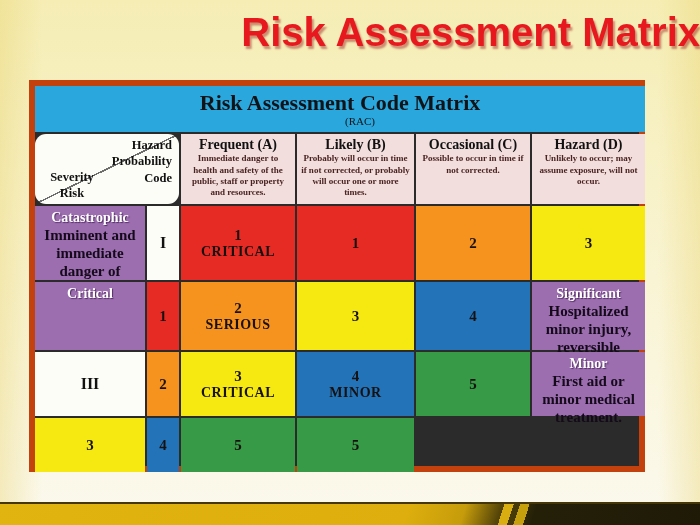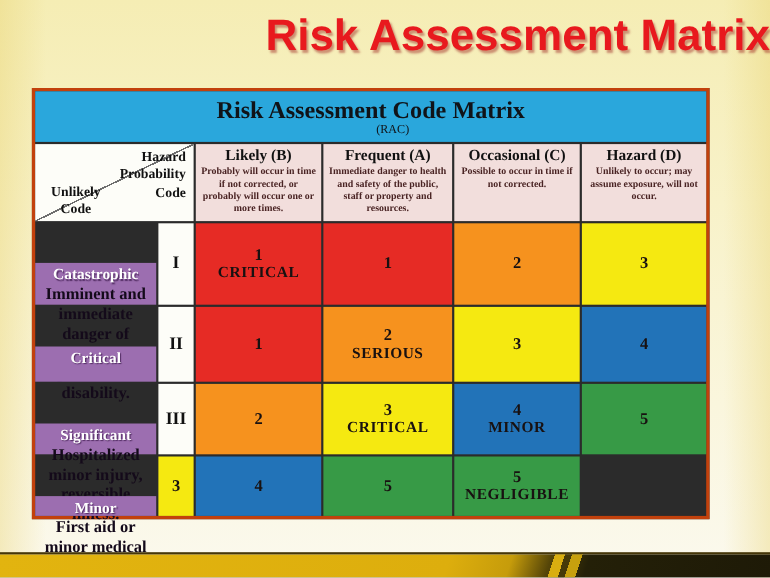--- a/index.html
+++ b/index.html
@@ -13,49 +13,50 @@
   .title{
     position:absolute;top:10px;left:0;width:700px;margin:0;
     text-align:right;
     font-family:"Liberation Sans", sans-serif;
     font-weight:bold;font-size:40px;letter-spacing:0px;
     color:var(--c-title_red);
     text-shadow:2px 3px 2px rgba(150,25,25,.45);
   }
   .matrix{
     position:absolute;left:29px;top:80px;width:616px;height:392px;
-    box-sizing:border-box;border:3px solid #c2410c;
+    box-sizing:border-box;border:6px solid #c2410c;
     background:#2b2b2b;
     display:grid;
     grid-template-columns:110px 32px 114px 117px 114px 113px;
     grid-template-rows:46px 70px 74px 68px 64px 54px;
     gap:2px;
   }
   .banner{
     grid-column:1/-1;background:var(--c-cyan);
     display:flex;flex-direction:column;align-items:center;justify-content:center;
     color:#101318;
   }
   .banner-title{font-weight:bold;font-size:22px;line-height:1.05;}
   .banner-sub{font-weight:normal;font-size:11px;margin-left:40px;}
   .corner{
     grid-column:1/3;position:relative;background:#fdfdf8;
     background-image:linear-gradient(to bottom right, transparent 49.4%, #6e6e6e 49.4%, #6e6e6e 50.6%, transparent 50.6%);
+    border-radius:11px;
   }
   .corner-tr{position:absolute;top:3px;right:7px;width:86px;text-align:right;
     font-weight:bold;font-size:12.5px;line-height:1.3;color:#111;}
   .corner-bl{position:absolute;bottom:3px;left:7px;width:60px;text-align:center;
     font-weight:bold;font-size:12.5px;line-height:1.3;color:#111;}
   .phead{
     background:var(--c-pink);text-align:center;padding:3px 4px;box-sizing:border-box;color:#111;
   }
   .phead-title{font-weight:bold;font-size:14px;line-height:1.1;}
   .phead-desc{font-weight:bold;font-size:9px;line-height:1.25;color:#4a2424;margin-top:1px;}
   .shead{
-    background:var(--c-purple);text-align:center;padding:4px 6px;box-sizing:border-box;margin-top:36px;
+    background:var(--c-purple);text-align:center;padding:4px 6px;box-sizing:border-box;
   }
   .shead-title{font-weight:bold;font-size:14px;line-height:1.1;color:#fff;
     text-shadow:1px 1px 1px rgba(45,10,60,.65);}
   .shead-desc{font-weight:bold;font-size:15px;line-height:1.2;color:#140a1a;margin-top:1px;}
   .numeral{
     background:#fdfdf8;display:flex;align-items:center;justify-content:center;
     font-weight:bold;font-size:16px;color:#111;
   }
   .cell{
     display:flex;flex-direction:column;align-items:center;justify-content:center;
@@ -90,30 +91,30 @@
 
 <div class="matrix">
 
   <div class="banner">
     <div class="banner-title">Risk Assessment Code Matrix</div>
     <div class="banner-sub">(RAC)</div>
   </div>
 
   <div class="corner">
     <div class="corner-tr">Hazard Probability Code</div>
-    <div class="corner-bl">Unlikely Code</div>
-  </div>
-
+    <div class="corner-bl">Severity Risk</div>
+  </div>
+
+  <div class="phead">
+    <div class="phead-title">Frequent (A)</div>
+    <div class="phead-desc">Immediate danger to health and safety of the public, staff or property and resources.</div>
+  </div>
   <div class="phead">
     <div class="phead-title">Likely (B)</div>
     <div class="phead-desc">Probably will occur in time if not corrected, or probably will occur one or more times.</div>
-  </div>
-  <div class="phead">
-    <div class="phead-title">Frequent (A)</div>
-    <div class="phead-desc">Immediate danger to health and safety of the public, staff or property and resources.</div>
   </div>
   <div class="phead">
     <div class="phead-title">Occasional (C)</div>
     <div class="phead-desc">Possible to occur in time if not corrected.</div>
   </div>
   <div class="phead">
     <div class="phead-title">Hazard (D)</div>
     <div class="phead-desc">Unlikely to occur; may assume exposure, will not occur.</div>
   </div>
 
@@ -135,21 +136,20 @@
     <div class="cell-label"></div>
   </div>
   <div class="cell c-yellow">
     <div class="cell-value">3</div>
     <div class="cell-label"></div>
   </div>
 
   <div class="shead">
     <div class="shead-title">Critical</div>
   </div>
-  <div class="numeral">II</div>
   <div class="cell c-red">
     <div class="cell-value">1</div>
     <div class="cell-label"></div>
   </div>
   <div class="cell c-orange">
     <div class="cell-value">2</div>
     <div class="cell-label">SERIOUS</div>
   </div>
   <div class="cell c-yellow">
     <div class="cell-value">3</div>
@@ -193,18 +193,17 @@
   <div class="cell c-blue">
     <div class="cell-value">4</div>
     <div class="cell-label"></div>
   </div>
   <div class="cell c-green">
     <div class="cell-value">5</div>
     <div class="cell-label"></div>
   </div>
   <div class="cell c-green">
     <div class="cell-value">5</div>
-    <div class="cell-label">NEGLIGIBLE</div>
   </div>
 
 </div>
 
 <div class="footer"></div>
 
 </body></html>

